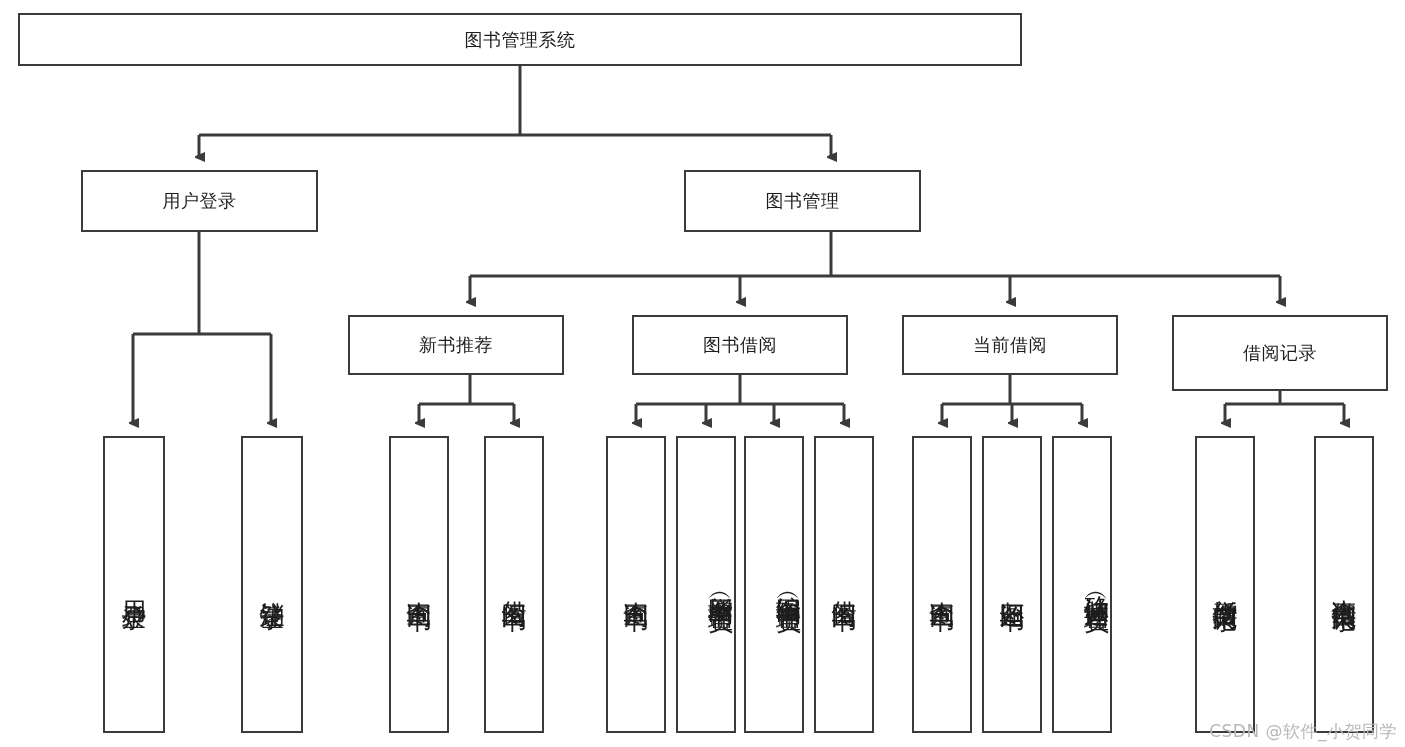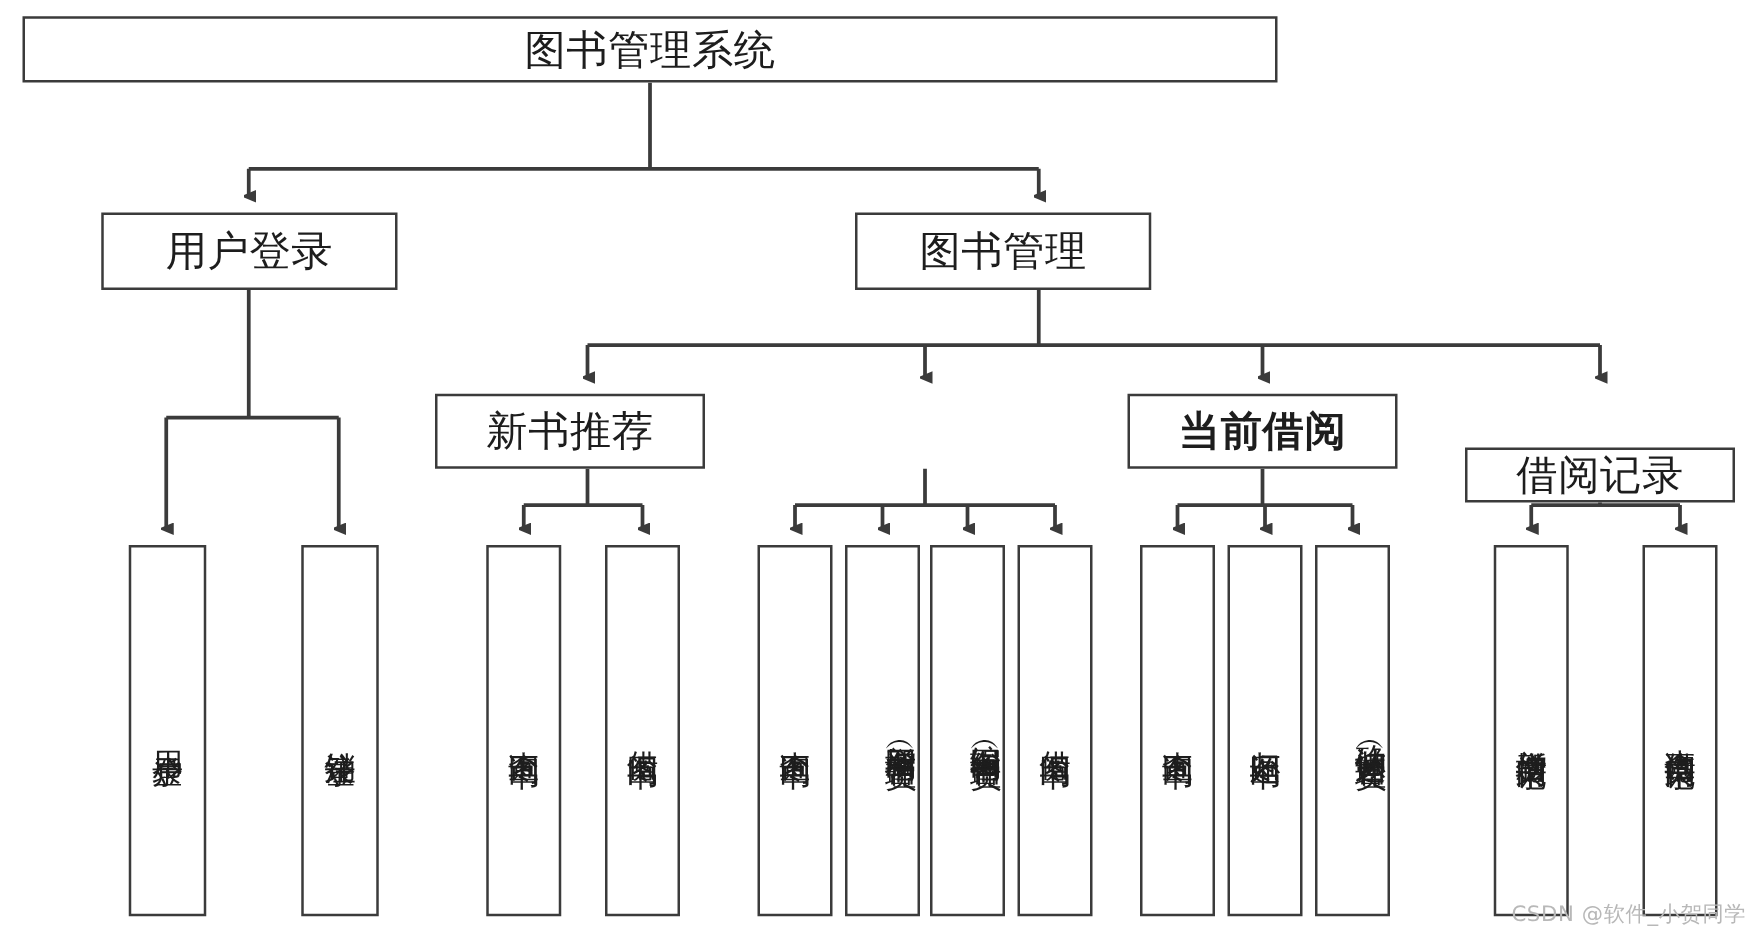--- a/index.html
+++ b/index.html
@@ -30,21 +30,21 @@
     border: 2px solid #3b3b3b;
     background: #ffffff;
     color: #1d1d1d;
     display: flex;
     align-items: center;
     justify-content: center;
     text-align: center;
     line-height: 1.08;
   }
   .node.h {
-    font-size: 33px;
+    font-size: 18px;
     letter-spacing: 0.5px;
   }
   .node.v {
     font-size: 25px;
     writing-mode: vertical-rl;
     text-orientation: upright;
     letter-spacing: 2px;
     padding: 4px 0;
     align-items: flex-start;
     justify-content: center;
@@ -134,24 +134,27 @@
   <div class="node h" style="left:81px; top:170px; width:237px; height:62px;">
     <span>用户登录</span>
   </div>
   <div class="node h" style="left:684px; top:170px; width:237px; height:62px;">
     <span>图书管理</span>
   </div>
 
   <div class="node h" style="left:348px; top:315px; width:216px; height:60px;">
     <span>新书推荐</span>
   </div>
-  <div class="node h" style="left:902px; top:315px; width:216px; height:60px;font-weight:bold;">
+  <div class="node h" style="left:632px; top:315px; width:216px; height:60px;">
+    <span>图书借阅</span>
+  </div>
+  <div class="node h" style="left:902px; top:315px; width:216px; height:60px;">
     <span>当前借阅</span>
   </div>
-  <div class="node h" style="left:1172px; top:315px; width:216px; height:44px;margin-top:43px;">
+  <div class="node h" style="left:1172px; top:315px; width:216px; height:76px;">
     <span>借阅记录</span>
   </div>
 
   <div class="node v aligncenter" style="left:103px; top:436px; width:62px; height:297px;">
     <span class="vtext">用户登录</span>
   </div>
   <div class="node v aligncenter" style="left:241px; top:436px; width:62px; height:297px;">
     <span class="vtext">注销登录</span>
   </div>
 

